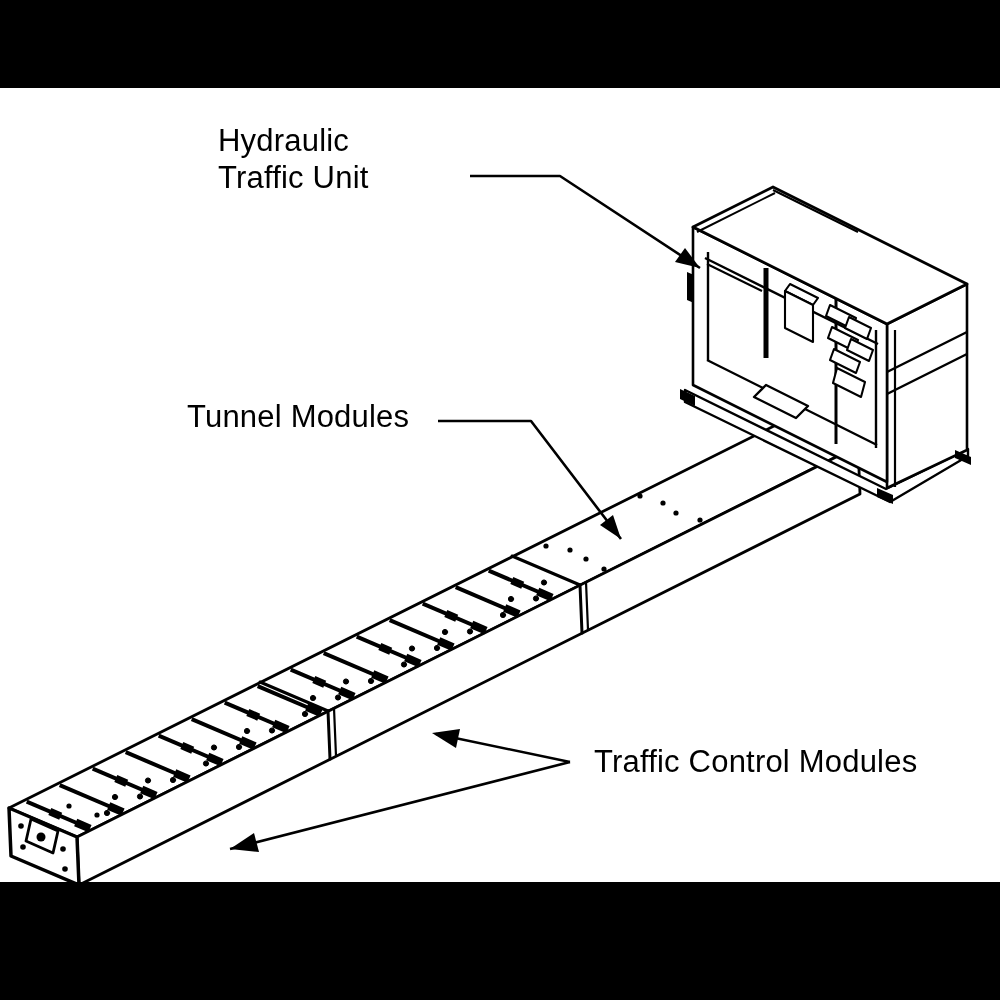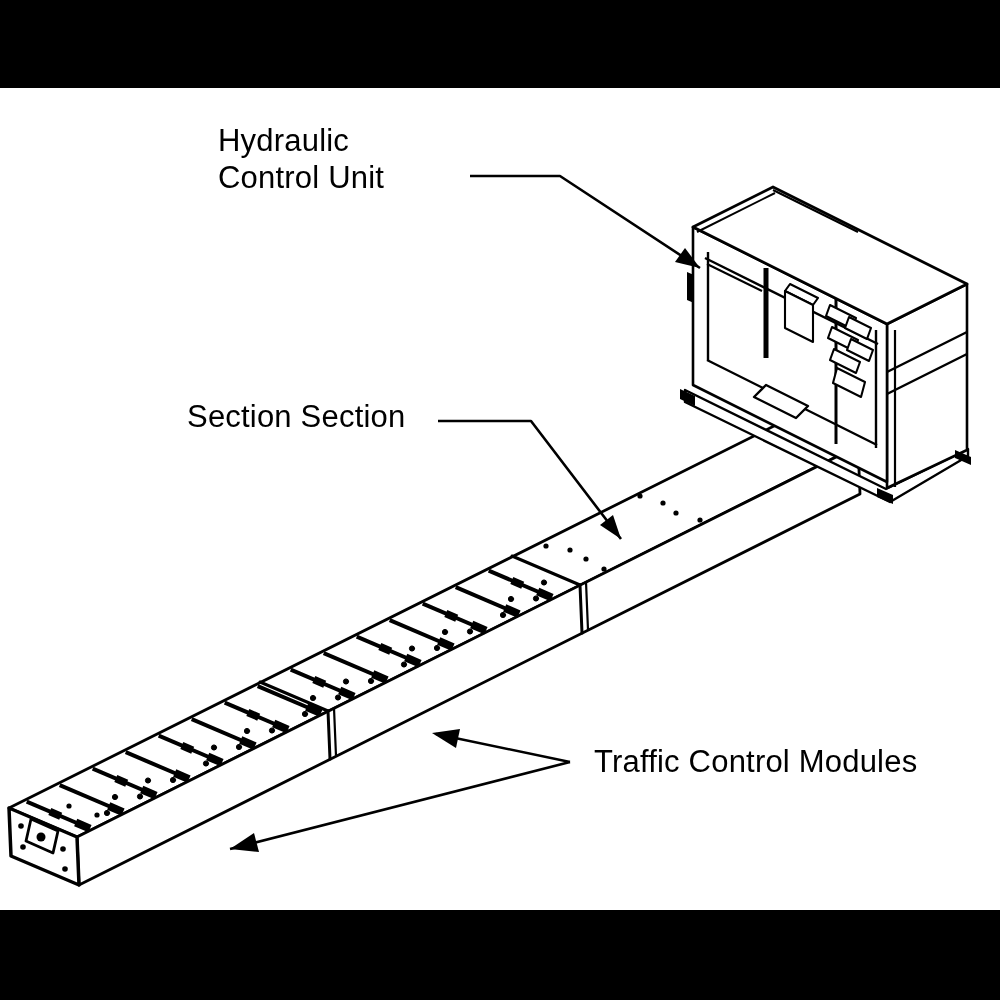--- a/index.html
+++ b/index.html
@@ -1,16 +1,16 @@
 <!DOCTYPE html>
 <html><head>
 <meta charset="utf-8">
 <style>
   html,body{margin:0;padding:0;background:#000;}
-  .stage{position:relative;width:1000px;height:1000px;background:#000;overflow:hidden;
+  .stage{position:relative;width:1000px;height:882px;background:#000;overflow:hidden;
          font-family:"Liberation Sans", sans-serif;}
   .stage svg{position:absolute;left:0;top:0;}
   .label{position:absolute;color:#000;font-size:31px;line-height:37px;white-space:nowrap;
          font-weight:400;letter-spacing:0.2px;}
 </style>
 </head>
 <body>
 
 <div class="stage">
 
@@ -174,17 +174,17 @@
     <line x1="570" y1="762" x2="436" y2="734"></line>
     <polygon points="432,733 460,729 456,748" fill="#000" stroke="none"></polygon>
 
     <line x1="570" y1="762" x2="230" y2="849"></line>
     <polygon points="230,849 254,833 259,852" fill="#000" stroke="none"></polygon>
   </g>
 </svg>
 
   <div class="label" style="left:218px;top:122px;">
     <div>Hydraulic</div>
-    <div>Control Unit</div>
+    <div>Traffic Unit</div>
   </div>
-  <div class="label" style="left:187px;top:398px;">Section Section</div>
+  <div class="label" style="left:187px;top:398px;">Tunnel Modules</div>
   <div class="label" style="left:594px;top:743px;text-align:center;">Traffic Control Modules</div>
 </div>
 
 </body></html>

